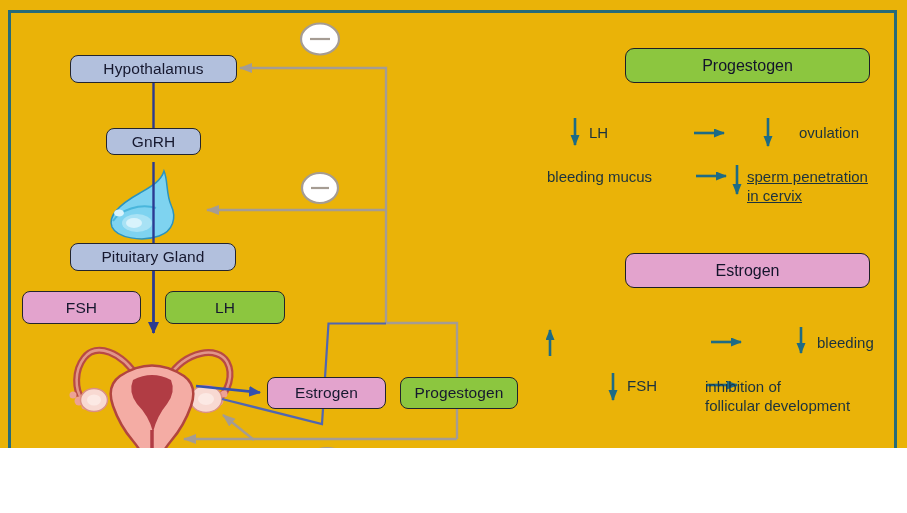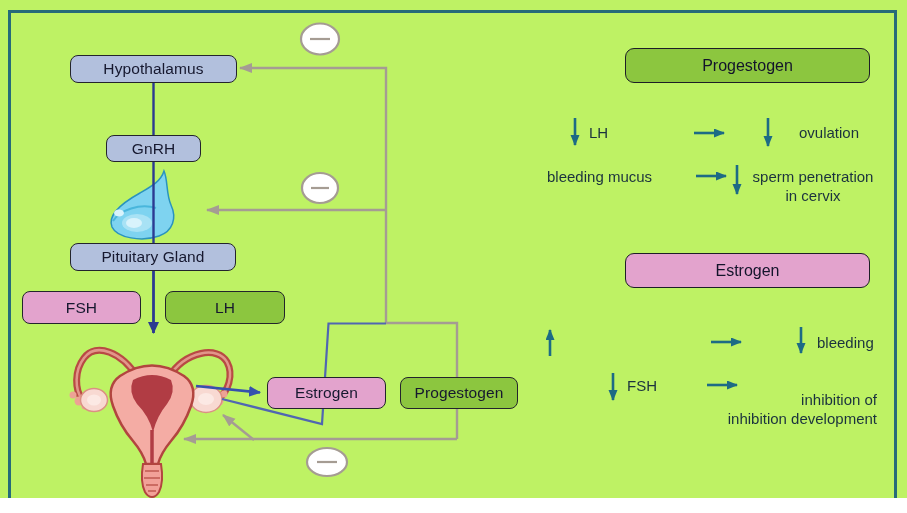--- a/index.html
+++ b/index.html
@@ -1,17 +1,17 @@
 <!DOCTYPE html>
 <html><head>
 <meta charset="utf-8">
 <style>
   html,body{margin:0;padding:0;background:#fff;}
   .canvas{
-    position:relative;width:907px;height:498px;background:#bef264;
+    position:relative;width:907px;height:448px;background:#eab308;
     font-family:"Liberation Sans", sans-serif;overflow:hidden;
   }
   .frame{
     position:absolute;left:8px;top:10px;width:883px;height:490px;
     border:3px solid #266b79;background:transparent;pointer-events:none;
   }
   svg.overlay{position:absolute;left:0;top:0;width:907px;height:513px;}
   .node{
     position:absolute;display:flex;align-items:center;justify-content:center;
     border:1.5px solid #23242c;border-radius:8px;
@@ -25,22 +25,22 @@
     position:absolute;display:flex;align-items:center;justify-content:center;
     border:1.6px solid #1d1e26;border-radius:9px;
     font-size:16px;color:#13142b;box-sizing:border-box;
   }
   .panel-title.green{background:#8cc63f;}
   .panel-title.pink{background:#e3a3cd;}
   .rtext{
     position:absolute;font-size:15px;color:#1b323e;white-space:nowrap;
   }
   .rblock{position:absolute;font-size:15px;color:#1b323e;line-height:19px;}
-  .rblock.right{text-align:center;}
-  .rblock.center{text-align:right;margin-top:13px;}
+  .rblock.right{text-align:left;text-decoration:underline;}
+  .rblock.center{text-align:left;}
 </style>
 </head>
 <body>
 
 <div class="canvas">
   <div class="frame"></div>
 
   <svg class="overlay" viewBox="0 0 907 513" xmlns="http://www.w3.org/2000/svg">
     <defs>
       <marker id="m-grey" markerUnits="userSpaceOnUse" markerWidth="14" markerHeight="11" refX="12" refY="5" orient="auto">
@@ -123,21 +123,21 @@
       <path d="M737,165 L737,194" marker-end="url(#m-teal)"></path>
       <path d="M550,356 L550,330" marker-end="url(#m-teal)"></path>
       <path d="M711,342 L741,342" marker-end="url(#m-teal)"></path>
       <path d="M801,327 L801,353" marker-end="url(#m-teal)"></path>
       <path d="M613,373 L613,400" marker-end="url(#m-teal)"></path>
       <path d="M707,385 L737,385" marker-end="url(#m-teal)"></path>
     </g>
   </svg>
 
   <div class="node blue" style="left:70px;top:55px;width:167px;height:28px">Hypothalamus</div>
-  <div class="node blue" style="left:106px;top:135px;width:95px;height:27px">GnRH</div>
+  <div class="node blue" style="left:106px;top:128px;width:95px;height:27px">GnRH</div>
   <div class="node blue" style="left:70px;top:243px;width:166px;height:28px">Pituitary Gland</div>
   <div class="node pink" style="left:22px;top:291px;width:119px;height:33px">FSH</div>
   <div class="node green" style="left:165px;top:291px;width:120px;height:33px">LH</div>
   <div class="node pink" style="left:267px;top:377px;width:119px;height:32px">Estrogen</div>
   <div class="node green" style="left:400px;top:377px;width:118px;height:32px">Progestogen</div>
 
   <div class="panel-title green" style="left:625px;top:48px;width:245px;height:35px">Progestogen</div>
   <div class="rtext" style="left:589px;top:124px">LH</div>
   <div class="rtext" style="left:799px;top:124px">ovulation</div>
   <div class="rblock" style="left:547px;top:167px;width:130px">
@@ -146,15 +146,15 @@
   <div class="rblock right" style="left:747px;top:167px;width:132px">
     <div>sperm penetration</div>
     <div>in cervix</div>
   </div>
 
   <div class="panel-title pink" style="left:625px;top:253px;width:245px;height:35px">Estrogen</div>
   <div class="rtext" style="left:817px;top:334px">bleeding</div>
   <div class="rtext" style="left:627px;top:377px">FSH</div>
   <div class="rblock center" style="left:705px;top:377px;width:172px">
     <div>inhibition of</div>
-    <div>inhibition development</div>
+    <div>follicular development</div>
   </div>
 </div>
 
 </body></html>

